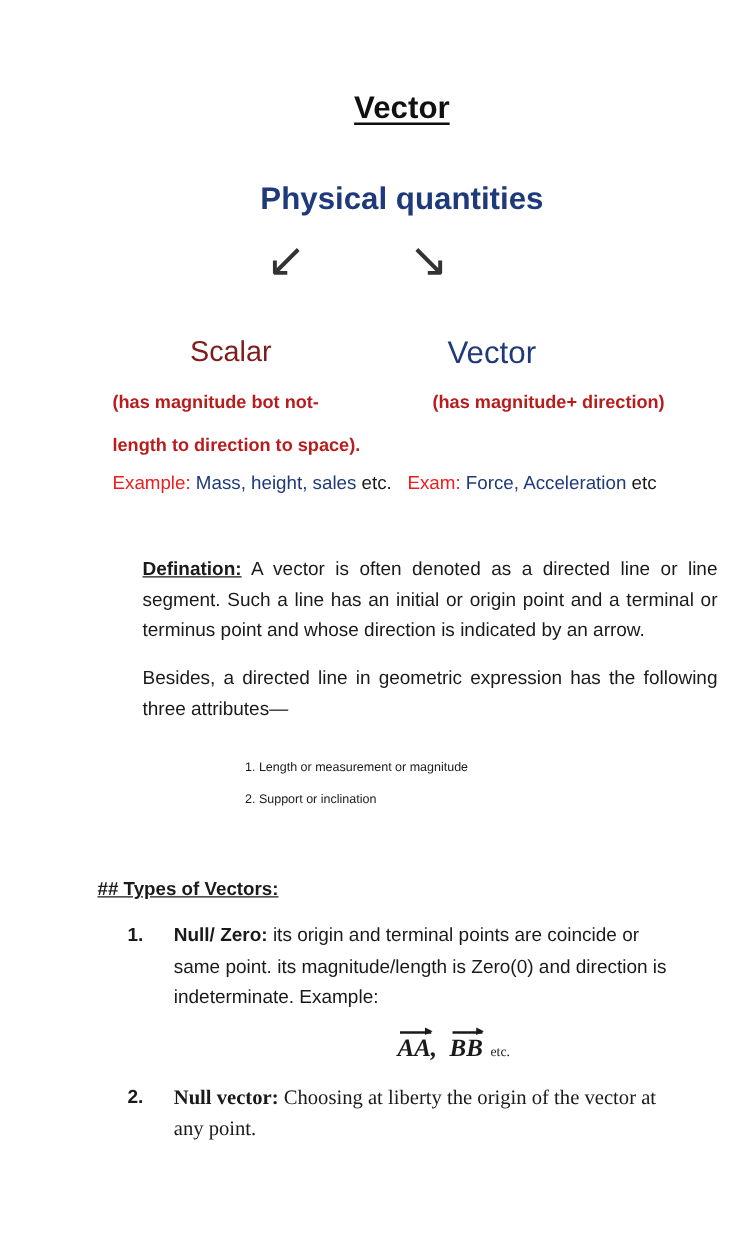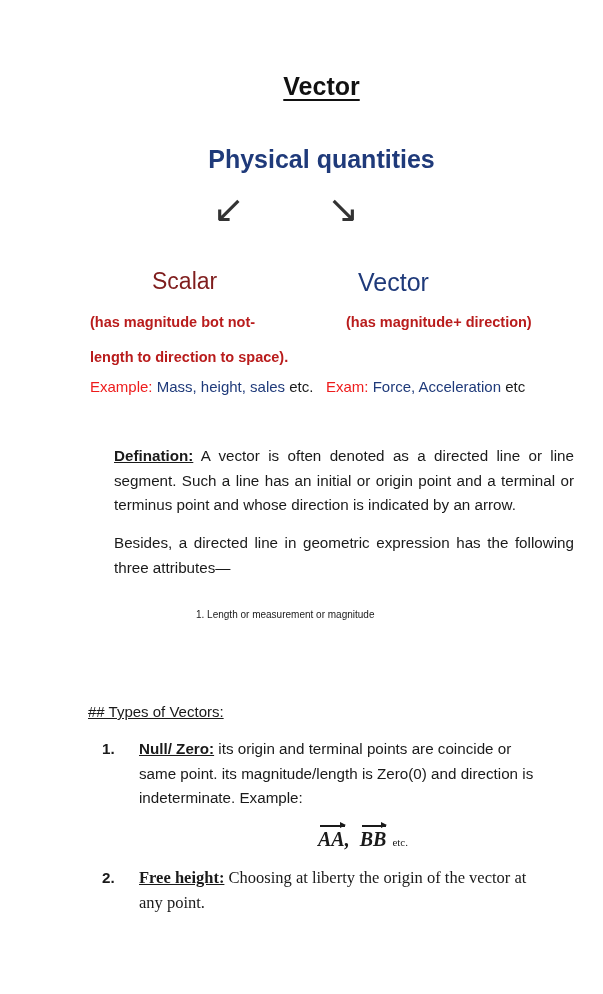--- a/index.html
+++ b/index.html
@@ -53,31 +53,31 @@
     }
     .def { top: 444px; margin-left: 24px; }
     .def-label { font-weight: bold; text-decoration: underline; }
     .besides { top: 531px; margin-left: 24px; }
     .attr-list {
       left: 184px; top: 591px;
       font-size: 10px; line-height: 24.5px;
       margin: 12px; padding: 0; list-style: none;
     }
     .types-heading {
-      left: 68px; top: 703px;
-      font-size: 15px; font-weight: normal;
+      left: 58px; top: 703px;
+      font-size: 15px; font-weight: bold;
       text-decoration: underline;
     }
     .type-item {
       left: 102px; width: 430px;
       font-size: 15.2px; line-height: 24.5px;
     }
     .type-num { position: absolute; left: 0; top: 0; font-weight: bold; }
     .type-body { margin-left: 17px; }
-    .type-label { font-weight: bold; text-decoration: underline; }
+    .type-label { font-weight: bold; }
     .type-1 { top: 737px; }
     .vec-example {
       left: 298px; top: 824px;
       font-family: "Liberation Serif", "DejaVu Serif", serif;
       font-size: 20px; font-weight: bold; font-style: italic;
       color: #1a1a1a;
       white-space: nowrap;
       text-align: center;
     }
     .ov {
@@ -128,29 +128,30 @@
   <div class="abs note note-scalar-2">length to direction to space).</div>
 
   <div class="abs examples"><span class="red">Example:</span><span class="blue"> Mass, height, sales</span><span class="black"> etc.</span>   <span class="red">Exam:</span><span class="blue"> Force, Acceleration</span><span class="black"> etc</span></div>
 
   <div class="abs para def"><span class="def-label">Defination:</span><span> A vector is often denoted as a directed line or line segment. Such a line has an initial or origin point and a terminal or terminus point and whose direction is indicated by an arrow.</span></div>
 
   <div class="abs para besides">Besides, a directed line in geometric expression has the following three attributes—</div>
 
   <ul class="abs attr-list">
     <li>1. Length or measurement or magnitude</li>
+    <li>2. Support or inclination</li>
   </ul>
 
   <div class="abs types-heading">## Types of Vectors:</div>
 
   <div class="abs type-item type-1">
     <span class="type-num">1.</span>
     <div class="type-body"><span class="type-label">Null/ Zero:</span><span> its origin and terminal points are coincide or same point. its magnitude/length is Zero(0) and direction is indeterminate. Example:</span></div>
   </div>
 
   <div class="abs vec-example"><span class="ov">AA</span><span style="white-space:pre">,  </span><span class="ov">BB</span><span class="etc-small">etc.</span></div>
 
   <div class="abs type-item type-2">
     <span class="type-num">2.</span>
-    <div class="type-body"><span class="type-label">Free height:</span><span> Choosing at liberty the origin of the vector at any point.</span></div>
+    <div class="type-body"><span class="type-label">Null vector:</span><span> Choosing at liberty the origin of the vector at any point.</span></div>
   </div>
 
 </div>
 
 </body></html>

